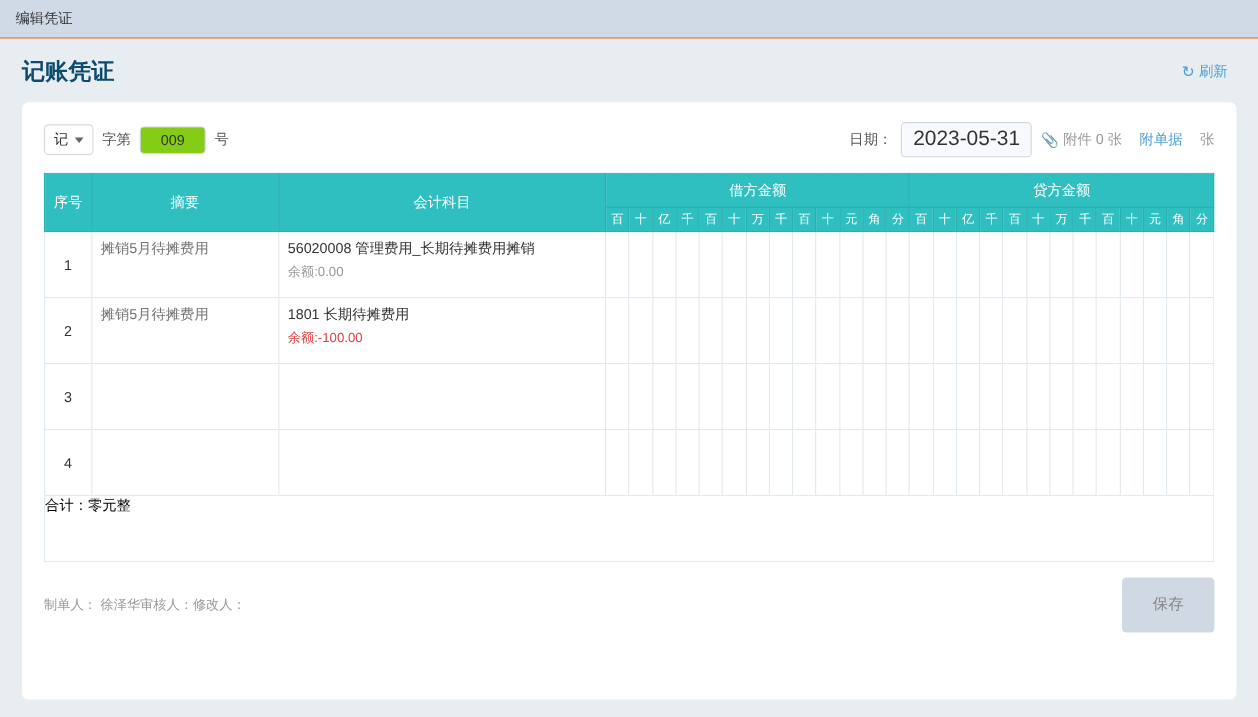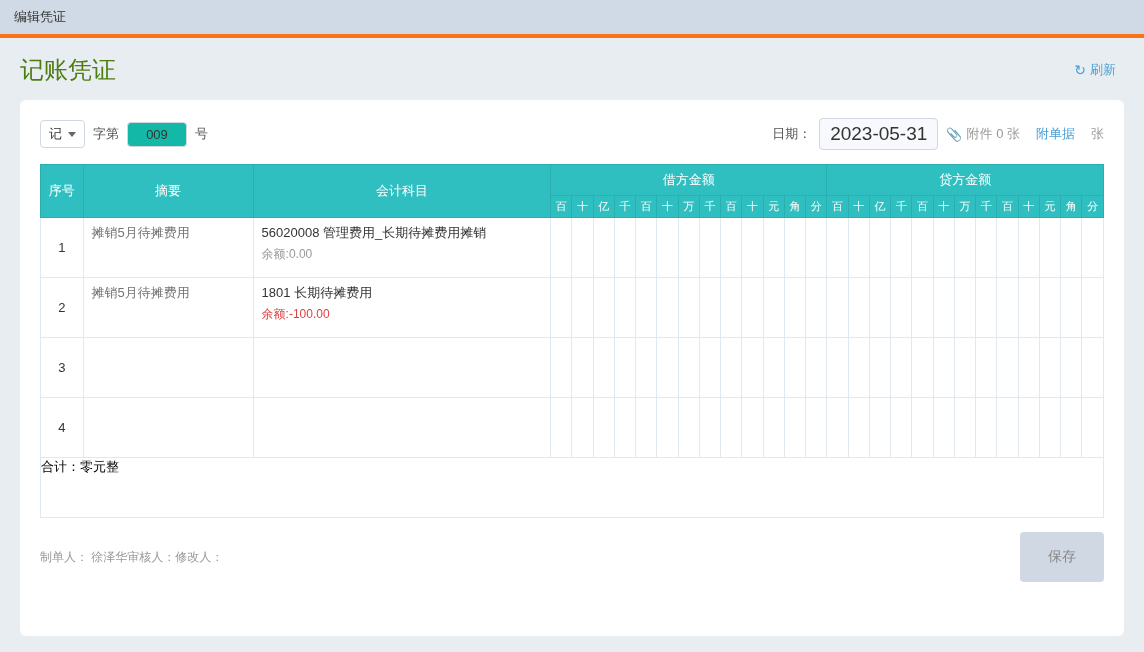--- a/index.html
+++ b/index.html
@@ -19,40 +19,40 @@
       flex-direction: column;
     }
     .title-bar {
       background: #d0dae6;
       height: 20px;
       display: flex;
       align-items: center;
       padding: 17px 14px;
       font-size: 13px;
       color: #333;
-      border-bottom: 4px solid #f97316;
+      border-bottom: 1px solid #f97316;
       flex-shrink: 0;
     }
     .main-content {
       flex: 1;
       padding: 16px 20px;
       overflow: hidden;
       display: flex;
       flex-direction: column;
     }
     .page-header {
       display: flex;
       align-items: center;
       justify-content: space-between;
       margin-bottom: 14px;
     }
     .page-title {
-      font-size: 24px;
-      font-weight: normal;
-      color: #4d7c0f;
+      font-size: 21px;
+      font-weight: bold;
+      color: #0c4a6e;
     }
     .refresh-btn {
       display: flex;
       align-items: center;
       gap: 4px;
       color: #4a9fd4;
       cursor: pointer;
       font-size: 13px;
       background: none;
       border: none;
@@ -97,21 +97,21 @@
     .field-label {
       color: #555;
       font-size: 13px;
     }
     .field-value-box {
       border: 1px solid #d0d7e0;
       border-radius: 4px;
       padding: 4px 10px;
       font-size: 13px;
       color: #333;
-      background: #14b8a6;
+      background: #84cc16;
       min-width: 60px;
       text-align: center;
     }
     .date-box {
       border: 1px solid #d0d7e0;
       border-radius: 4px;
       padding: 4px 10px;
       font-size: 19px;
       color: #333;
       background: #f7f9fc;

